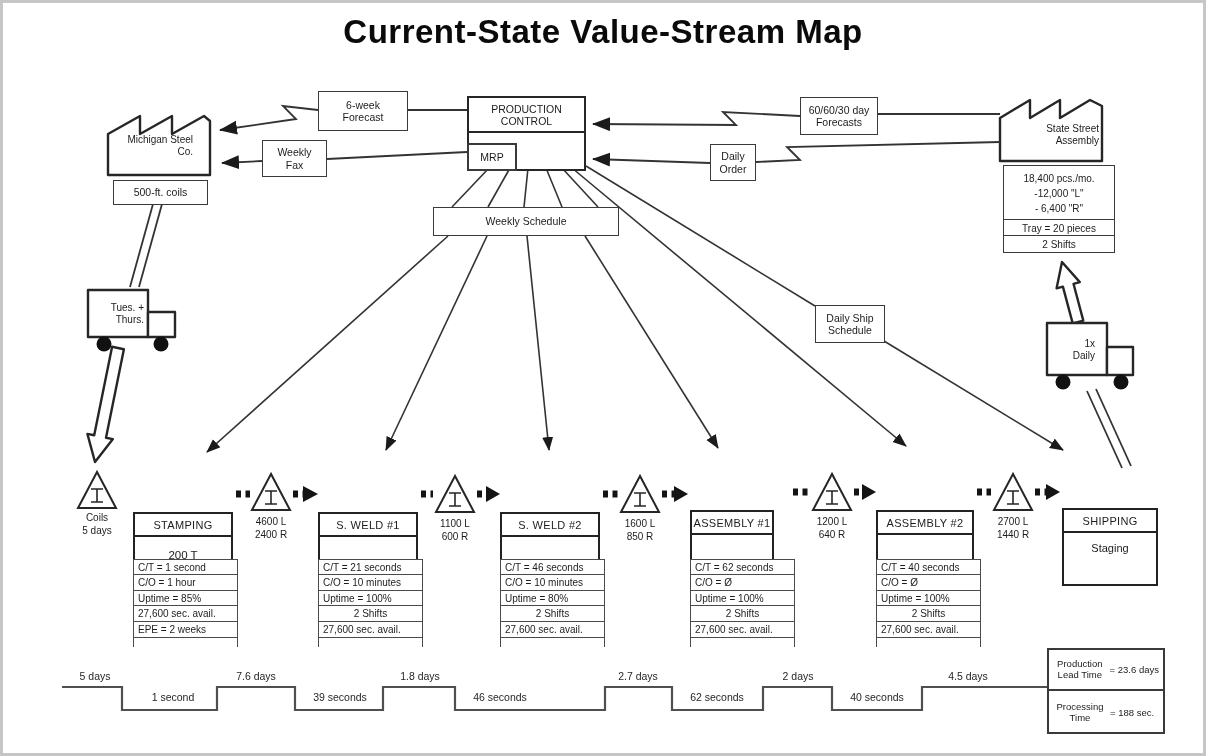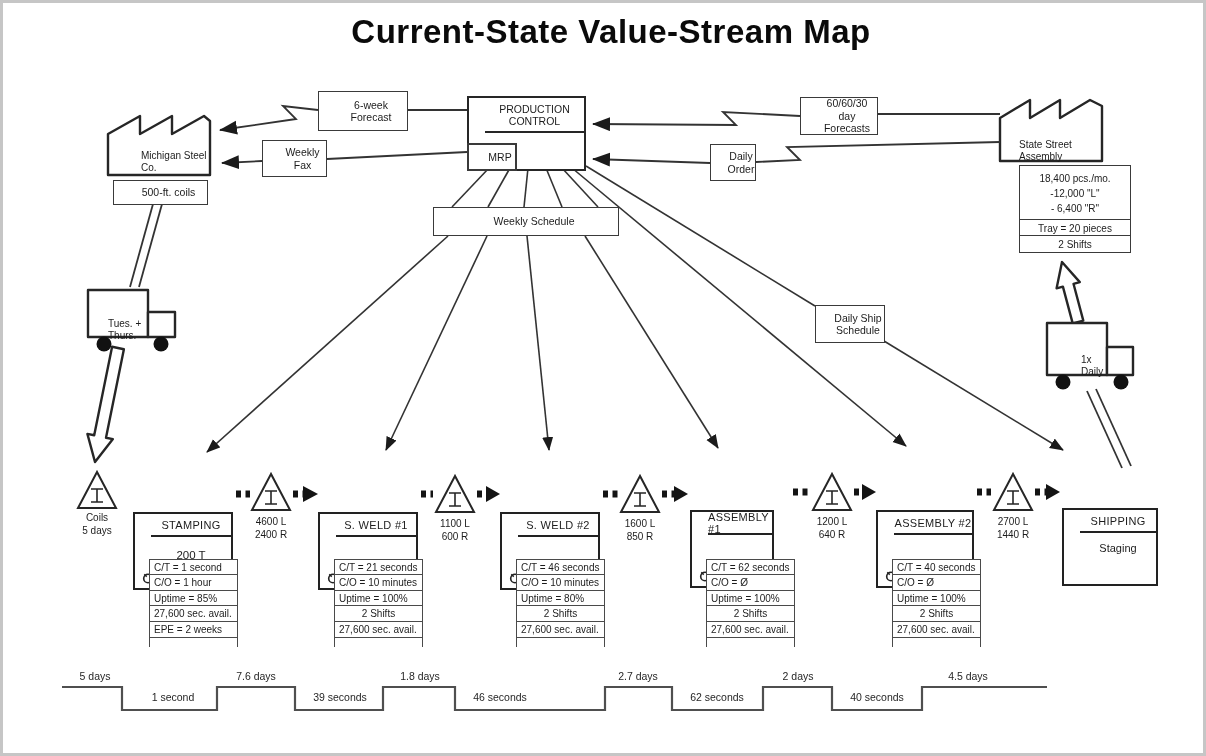--- a/index.html
+++ b/index.html
@@ -1,27 +1,27 @@
 <!DOCTYPE html>
 <html><head>
 <meta charset="utf-8">
 <style>
   html,body{margin:0;padding:0;background:#fff;}
   #stage{position:relative;width:1206px;height:756px;background:#fff;border:3px solid #c6c6c6;
          box-sizing:border-box;font-family:"Liberation Sans",sans-serif;color:#1c1c1c;overflow:hidden;}
-  .abs{position:absolute;padding-left:16px;}
+  .abs{position:absolute;}
   svg.layer{position:absolute;left:0;top:0;z-index:1;}
   .ui{z-index:2;}
   .shape{fill:#fff;stroke:#262626;stroke-width:2.4;stroke-linejoin:round;}
   .iline{fill:none;stroke:#333;stroke-width:1.8;}
   .fline{fill:none;stroke:#333;stroke-width:1.6;}
   .title{left:0;right:0;top:10px;text-align:center;font-size:33px;font-weight:bold;letter-spacing:.5px;color:#0a0a0a;}
   .box{border:1.8px solid #3a3a3a;background:#fff;display:flex;align-items:center;justify-content:center;
        text-align:center;font-size:10.5px;line-height:1.18;box-sizing:border-box;}
-  .plain{display:flex;align-items:center;justify-content:center;text-align:left;font-size:10px;line-height:1.2;margin-top:16px;}
+  .plain{display:flex;align-items:center;justify-content:center;text-align:right;font-size:10px;line-height:1.2;}
   .pcbox{border:2.2px solid #262626;background:#fff;box-sizing:border-box;}
   .pc-head{height:32px;border-bottom:2px solid #262626;display:flex;align-items:center;justify-content:center;
            text-align:center;font-size:10.5px;line-height:1.15;padding-top:1px;}
   .proc{border:2.4px solid #222;background:#fff;box-sizing:border-box;margin-top:42px;}
   .proc-head{height:21px;border-bottom:2px solid #222;display:flex;align-items:center;justify-content:center;
              font-size:11px;letter-spacing:.3px;}
   .proc-detail{margin-top:12px;text-align:center;font-size:11.5px;}
   .op{position:absolute;left:7px;bottom:4px;display:flex;align-items:center;gap:2px;font-size:11px;font-weight:bold;}
   .dt{box-sizing:border-box;}
   .dt-row{height:17px;line-height:15px;border:1.6px solid #4a4a4a;margin-top:-1.6px;background:#fff;
@@ -321,14 +321,24 @@
   <div class="tl ui" style="left:218px;top:667px">7.6 days</div>
   <div class="tl ui" style="left:302px;top:688px">39 seconds</div>
   <div class="tl ui" style="left:382px;top:667px">1.8 days</div>
   <div class="tl ui" style="left:462px;top:688px">46 seconds</div>
   <div class="tl ui" style="left:600px;top:667px">2.7 days</div>
   <div class="tl ui" style="left:679px;top:688px">62 seconds</div>
   <div class="tl ui" style="left:760px;top:667px">2 days</div>
   <div class="tl ui" style="left:839px;top:688px">40 seconds</div>
   <div class="tl ui" style="left:930px;top:667px">4.5 days</div>
 
+  <div class="abs ui sumbox" style="left:1044px;top:645px;width:118px;height:86px">
+    <div class="sum-row" style="height:41px">
+      <span class="sum-lbl">Production Lead Time</span>
+      <span class="sum-val">= 23.6 days</span>
+    </div>
+    <div class="sum-row" style="height:43px">
+      <span class="sum-lbl">Processing Time</span>
+      <span class="sum-val">= 188 sec.</span>
+    </div>
+  </div>
 
 </div>
 
 </body></html>

